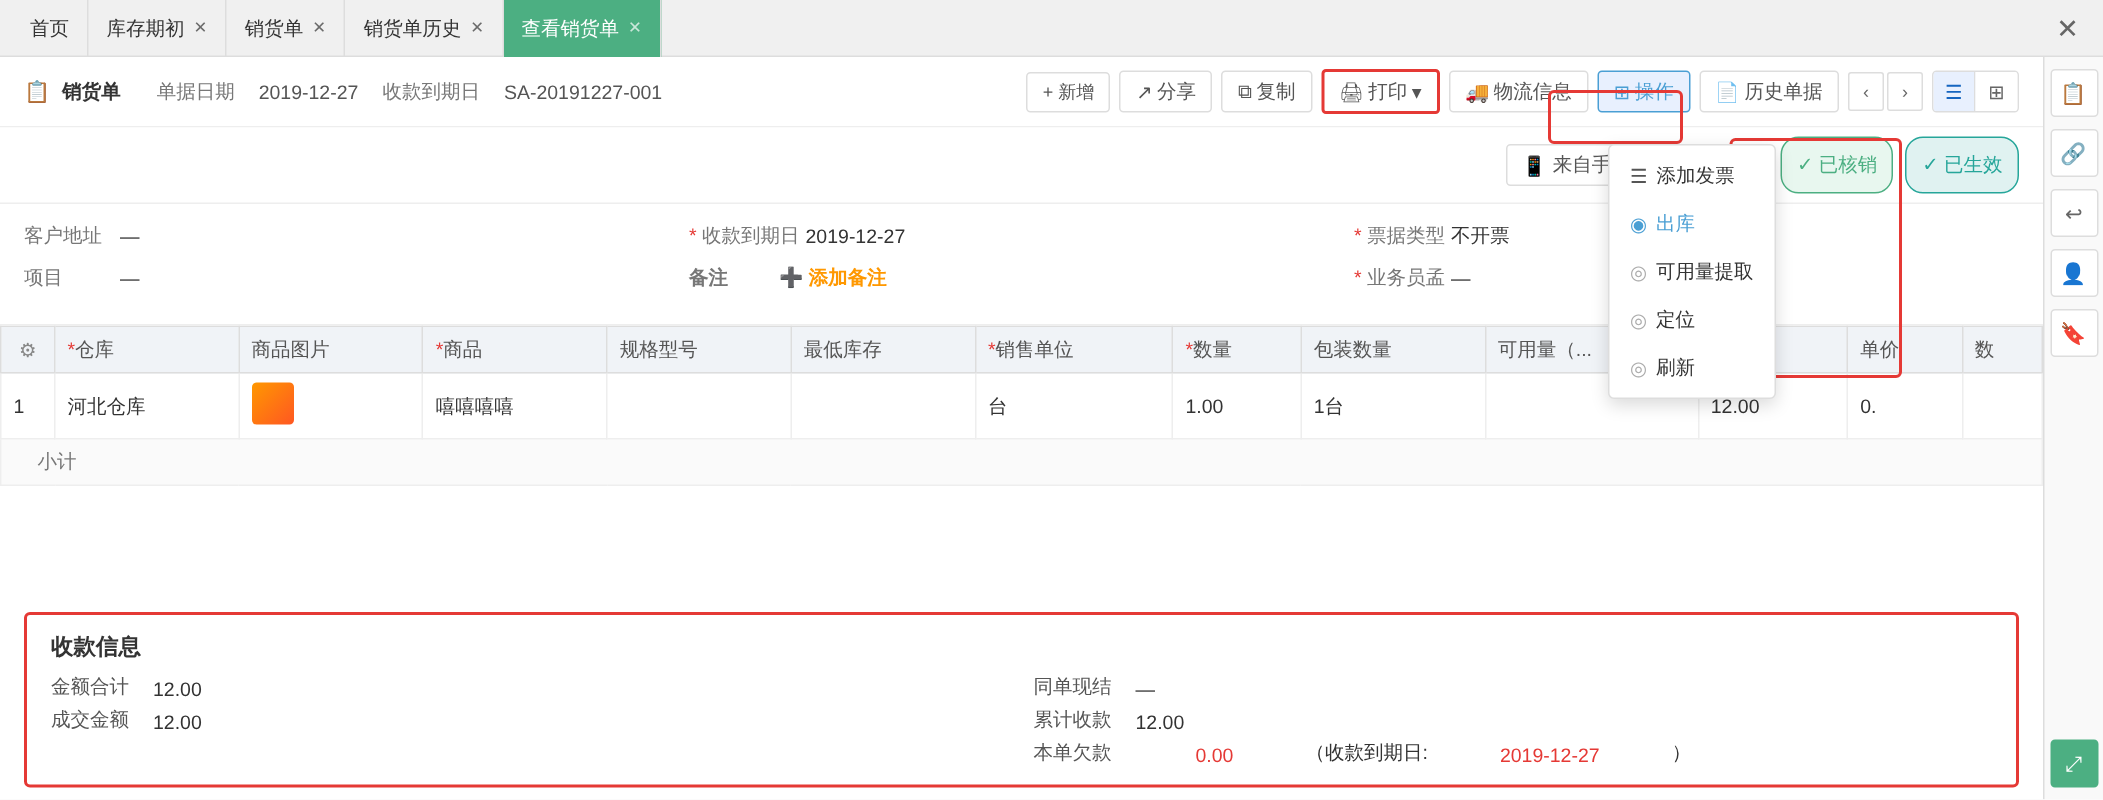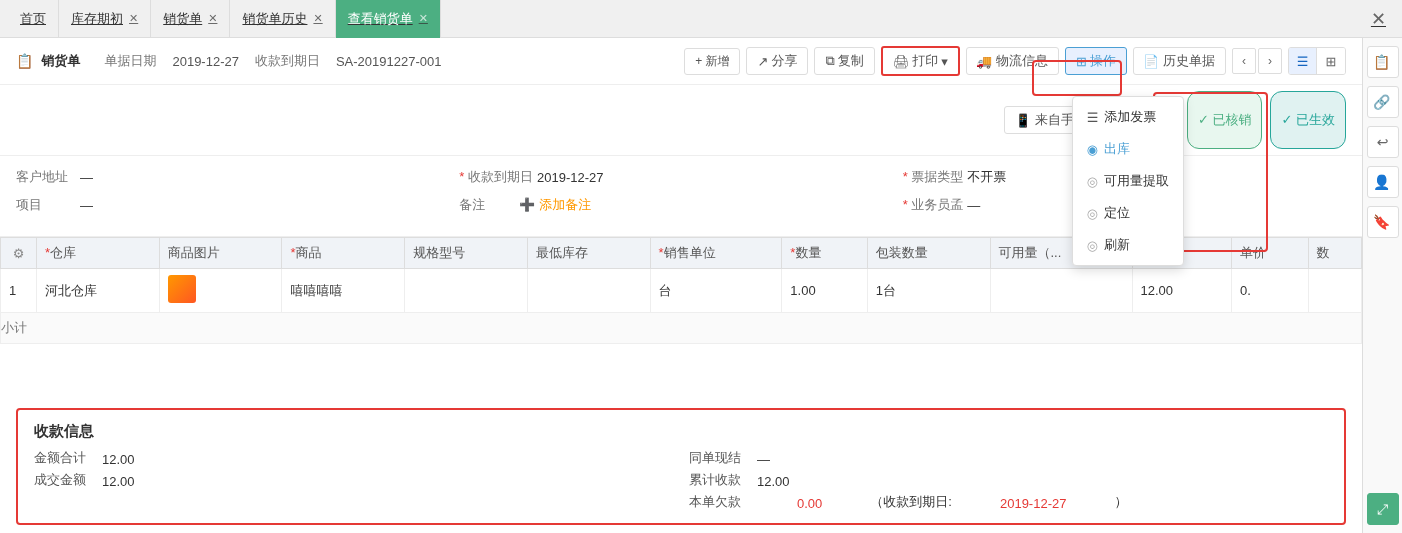--- a/index.html
+++ b/index.html
@@ -1,21 +1,21 @@
 <!DOCTYPE html>
 <html><head>
   <meta charset="utf-8">
   <style>
     * { box-sizing: border-box; margin: 0; padding: 0; font-family: 'Microsoft YaHei', sans-serif; font-size: 13px; }
     body { background: #f5f5f5; color: #333; overflow: hidden; }
 
     
     .tab-bar {
       display: flex; align-items: center; background: #f0f0f0; border-bottom: 1px solid #ddd;
-      height: 38px; padding: 0 8px; position: relative; text-decoration: underline;
+      height: 38px; padding: 0 8px; position: relative;
     }
     .tab {
       display: flex; align-items: center; padding: 0 12px; height: 38px; cursor: pointer;
       border-right: 1px solid #ddd; font-size: 13px; white-space: nowrap; position: relative;
     }
     .tab.active { background: #4CAF82; color: #fff; }
     .tab .close-btn { margin-left: 6px; font-size: 11px; cursor: pointer; opacity: 0.7; }
     .tab.active .close-btn { color: #fff; }
     .tab-bar-close { margin-left: auto; font-size: 18px; cursor: pointer; color: #666; padding: 0 8px; }
 
@@ -45,21 +45,21 @@
     .action-bar {
       display: flex; align-items: center; justify-content: flex-end; padding: 6px 16px;
       border-bottom: 1px solid #eee; background: #fff; gap: 8px; flex-shrink: 0;
     }
     .action-btn {
       display: flex; align-items: center; gap: 4px; padding: 4px 10px;
       border: 1px solid #ddd; border-radius: 3px; cursor: pointer; background: #fff;
       font-size: 12px; color: #555;
     }
     .action-btn.orange { background: #fff3e0; border-color: #ff9800; color: #ff9800; }
-    .status-badge { padding: 19px 10px; border-radius: 12px; font-size: 12px; }
+    .status-badge { padding: 9px 10px; border-radius: 12px; font-size: 12px; }
     .badge-green-outline { background: #e8f7ef; border: 1px solid #4CAF82; color: #4CAF82; }
     .badge-teal { background: #e0f2f1; border: 1px solid #26a69a; color: #26a69a; }
 
     
     .form-area { padding: 12px 16px; flex-shrink: 0; }
     .form-row { display: flex; align-items: center; margin-bottom: 10px; gap: 0; }
     .form-field { display: flex; align-items: center; flex: 1; }
     .form-field .field-label { color: #777; white-space: nowrap; min-width: 60px; }
     .form-field .field-label.required::before { content: '* '; color: #e53935; }
     .form-field .field-value { color: #333; margin-left: 4px; }
@@ -236,21 +236,21 @@
         <div class="form-field" style="flex:2;">
           <span class="field-label required">票据类型</span>
           <span class="field-value">不开票</span>
         </div>
       </div>
       <div class="form-row">
         <div class="form-field" style="flex:2;">
           <span class="field-label">项目</span>
           <span class="field-value">—</span>
         </div>
-        <div class="form-field" style="flex:2;">
+        <div class="form-field" style="flex:2;font-weight:bold;">
           <span class="field-label">备注</span>
           <span class="add-note-btn">
             <span>➕ </span>
             <span>添加备注</span>
           </span>
         </div>
         <div class="form-field" style="flex:2;">
           <span class="field-label required">业务员孟</span>
           <span class="field-value">—</span>
         </div>
@@ -288,21 +288,21 @@
             <td></td>
             <td>台</td>
             <td>1.00</td>
             <td>1台</td>
             <td></td>
             <td>12.00</td>
             <td>0.</td>
             <td></td>
           </tr>
           <tr class="subtotal-row">
-            <td colspan="13" style="padding-left:0;">小计</td>
+            <td colspan="13" style="padding-left:24px;">小计</td>
           </tr>
         </tbody>
       </table>
     </div>
 
     <div class="bottom-info">
       <h4>收款信息</h4>
       <div class="info-grid">
         <div>
           <div class="info-row">

